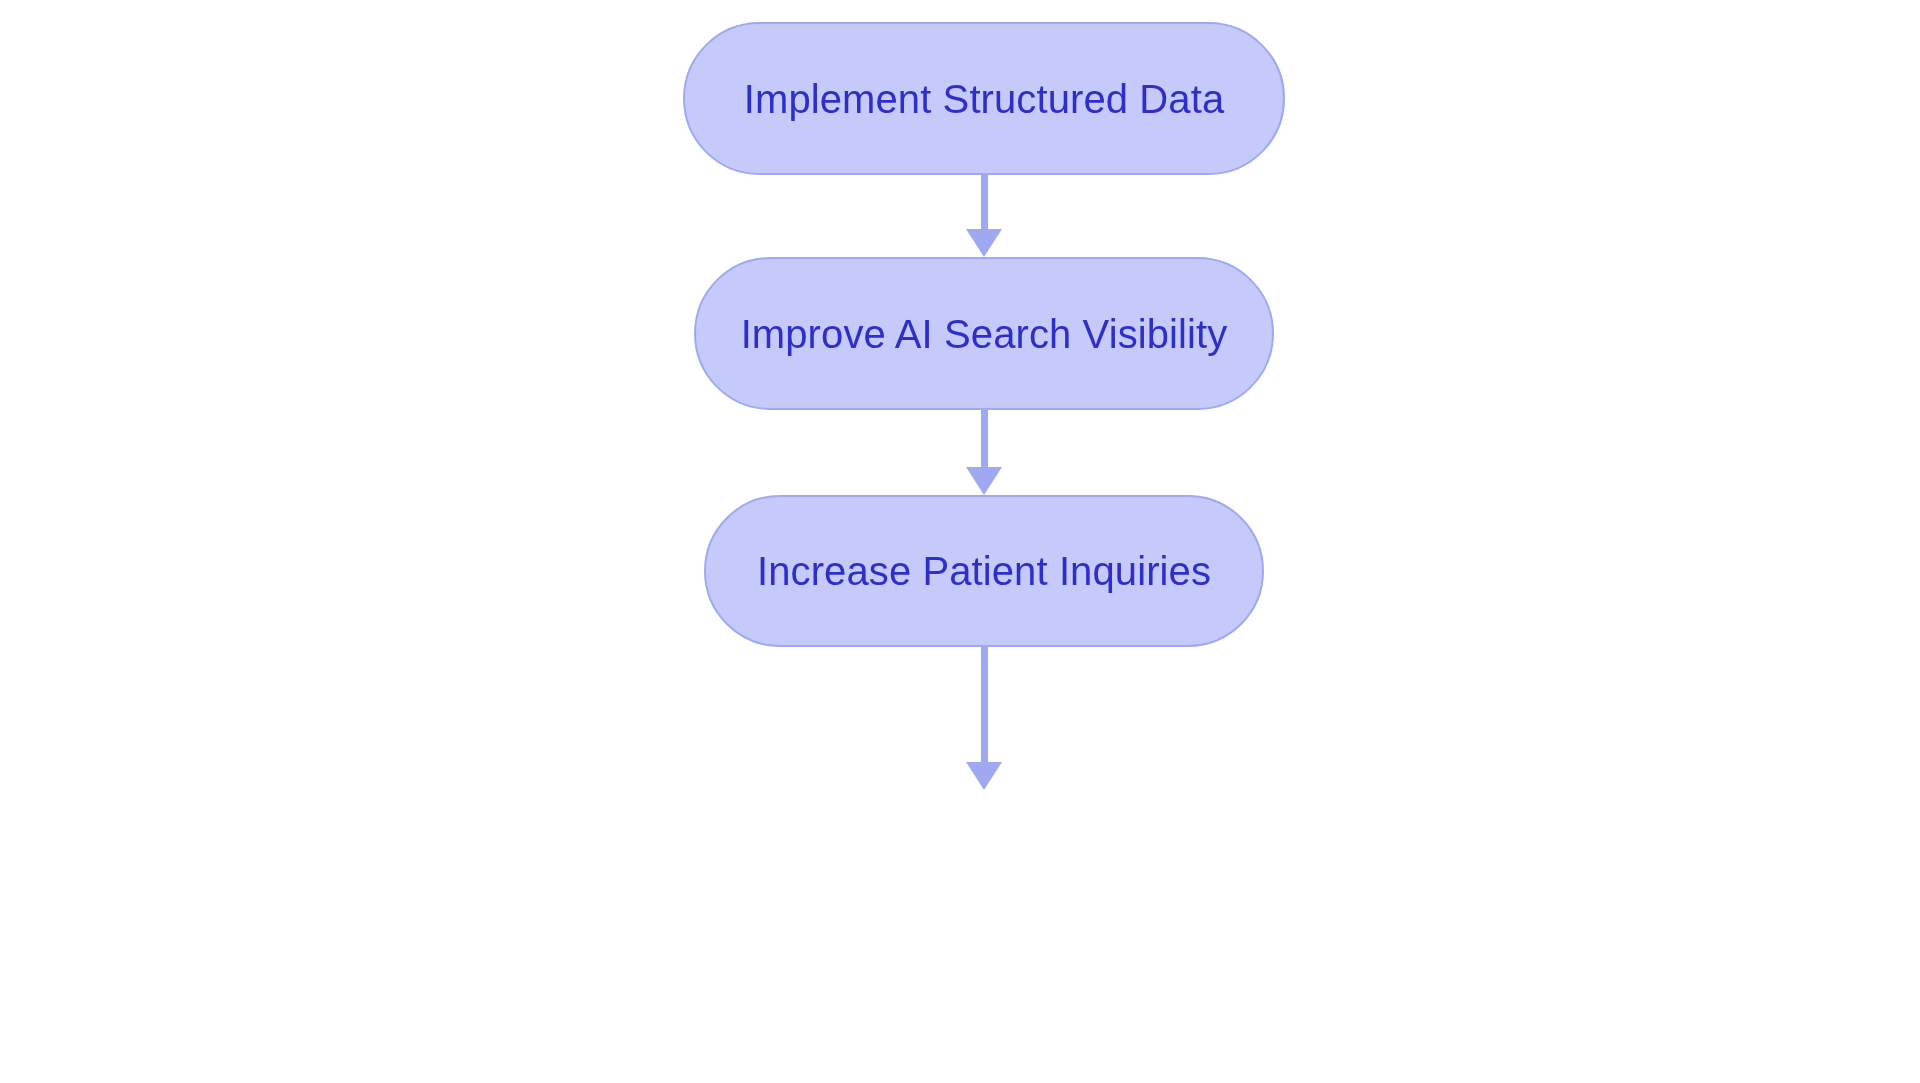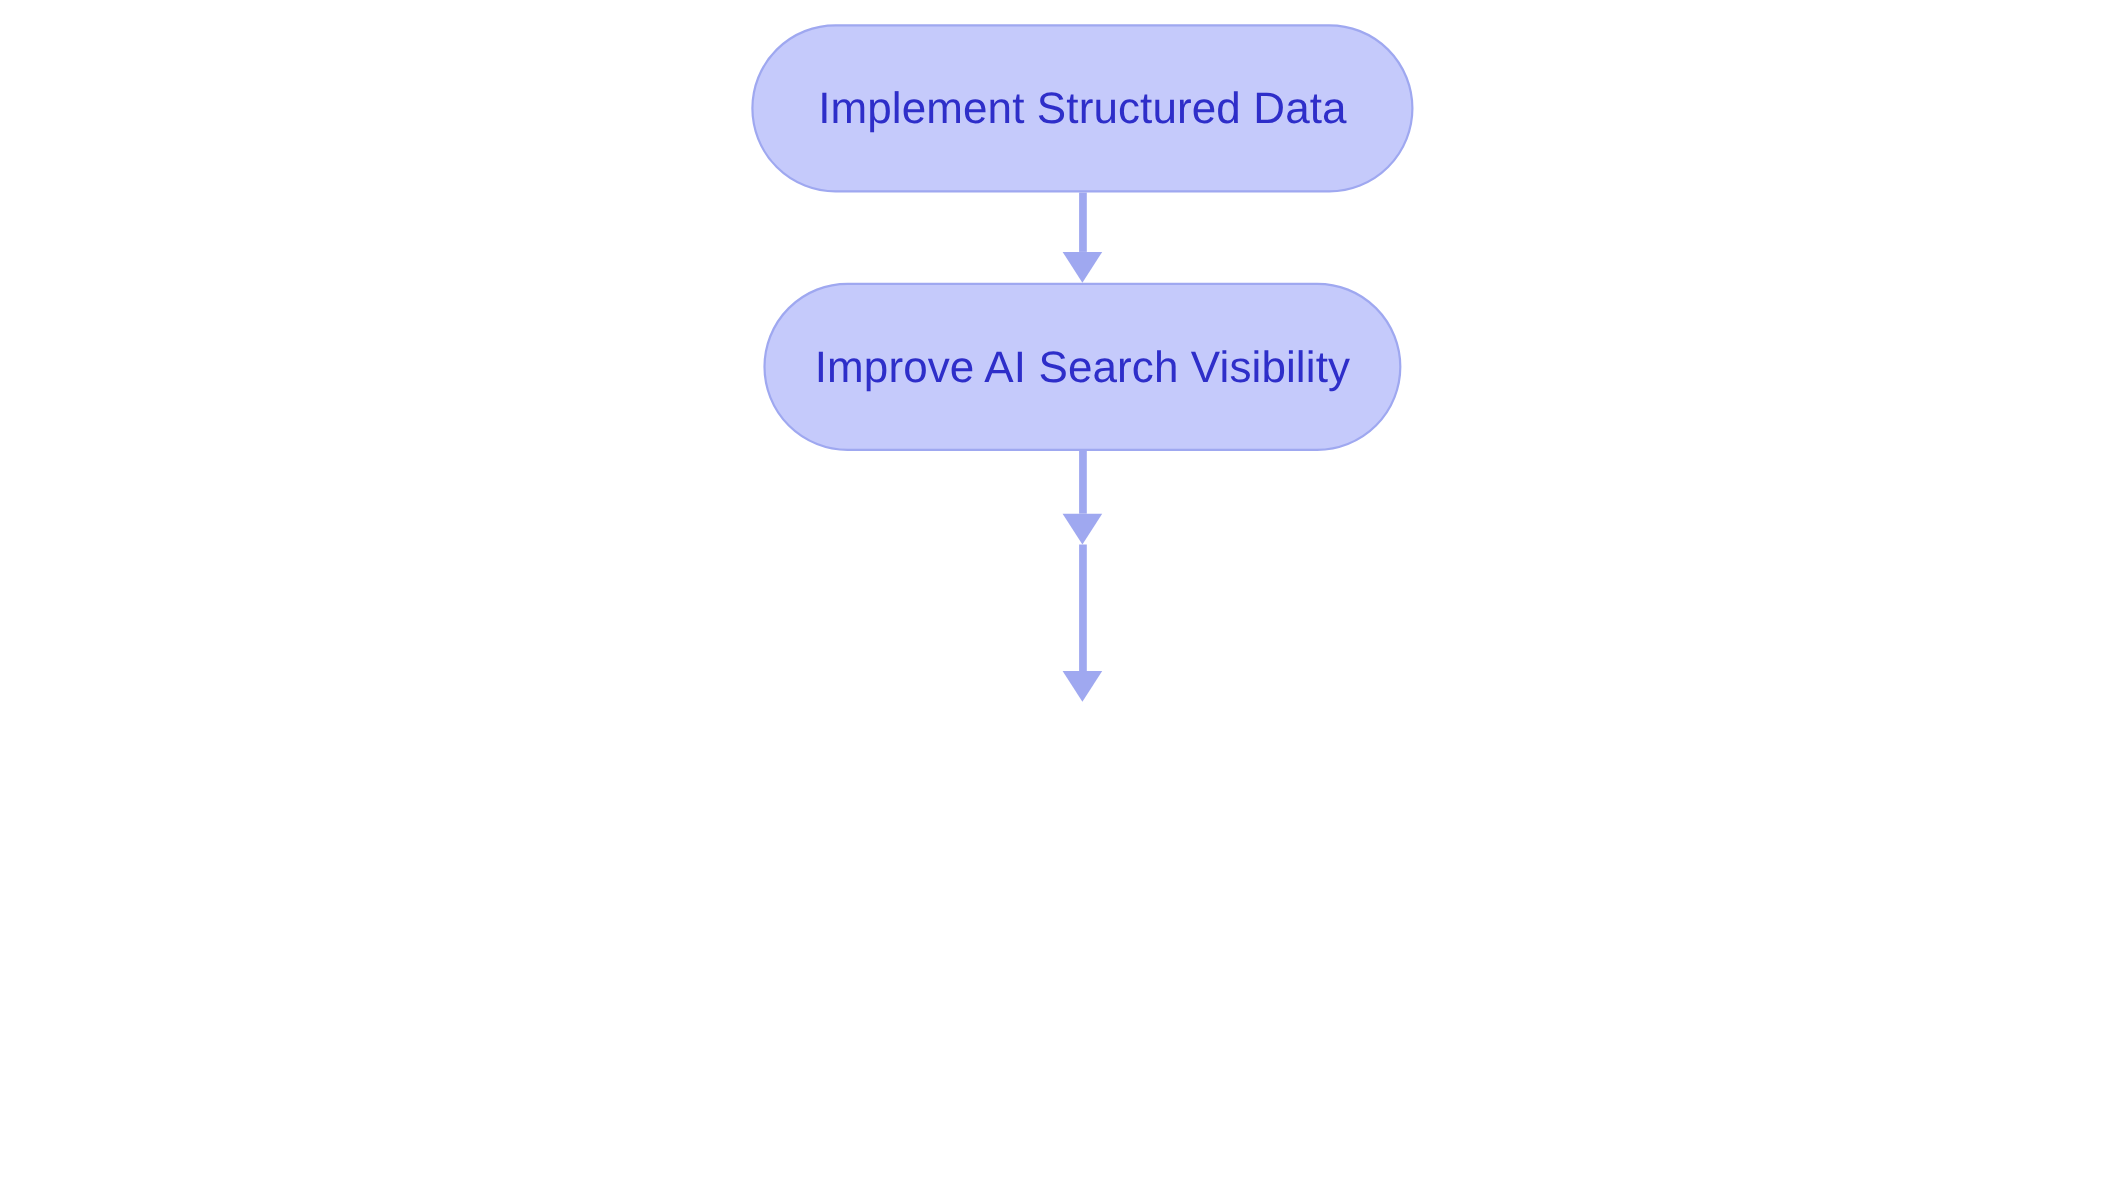--- a/index.html
+++ b/index.html
@@ -101,20 +101,23 @@
 
     <div class="node node-2">
       <span class="node-label">Improve AI Search Visibility</span>
     </div>
 
     <div class="connector connector-2">
       <div class="conn-line"></div>
       <div class="conn-head"></div>
     </div>
 
+    <div class="node node-3">
+      <span class="node-label">Increase Patient Inquiries</span>
+    </div>
 
     <div class="connector connector-3">
       <div class="conn-line"></div>
       <div class="conn-head"></div>
     </div>
 
 
   </div>
 </div>
 

